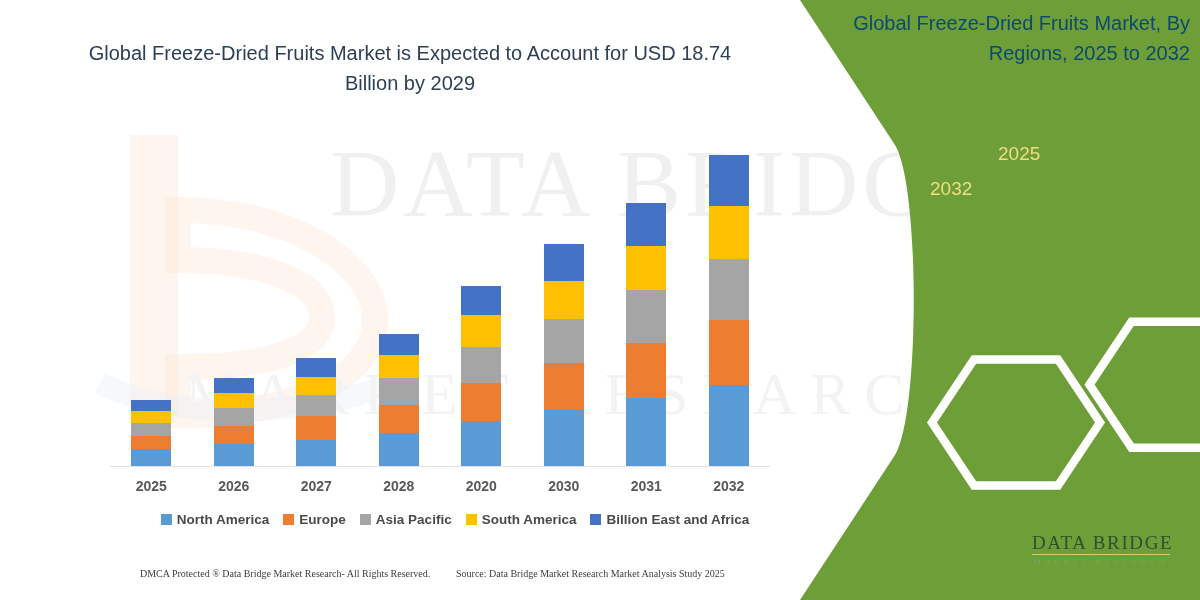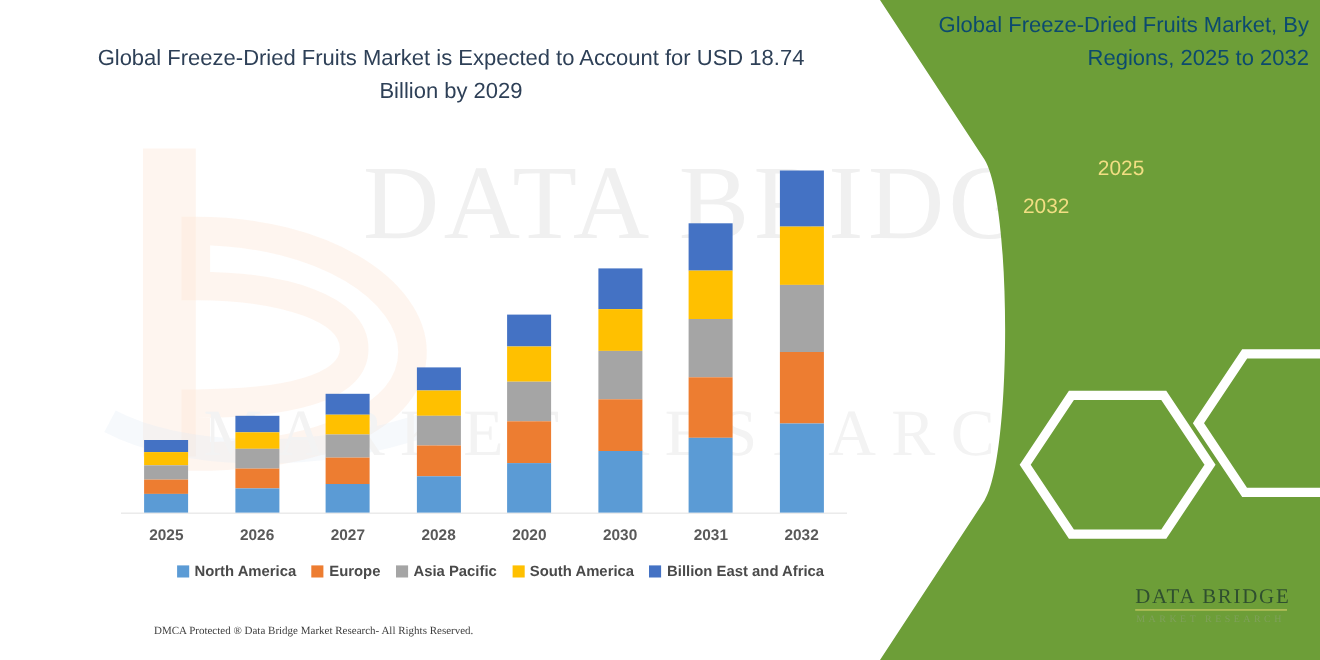--- a/index.html
+++ b/index.html
@@ -213,20 +213,21 @@
         <span class="lgsw" style="background: rgb(255, 192, 0);"></span>
         <span class="lgtx">South America</span>
       </div>
       <div class="lgitem">
         <span class="lgsw" style="background: rgb(68, 114, 196);"></span>
         <span class="lgtx">Billion East and Africa</span>
       </div>
     </div>
 
   <div class="footer-left">DMCA Protected ® Data Bridge Market Research-  All Rights Reserved.</div>
+  <div class="footer-right">Source: Data Bridge Market Research  Market Analysis Study 2025</div>
 
   <div class="green-panel">
     <svg viewBox="0 0 420 600" preserveAspectRatio="none">
       <path d="M20 0 L420 0 L420 600 L20 600 L115 455 C140 415 140 185 115 145 Z" fill="#6d9e38"></path>
     </svg>
 
     <div class="panel-content">
       <div class="panel-title">Global Freeze-Dried Fruits Market, By Regions, 2025 to 2032</div>
 
       <div class="hexwrap">

